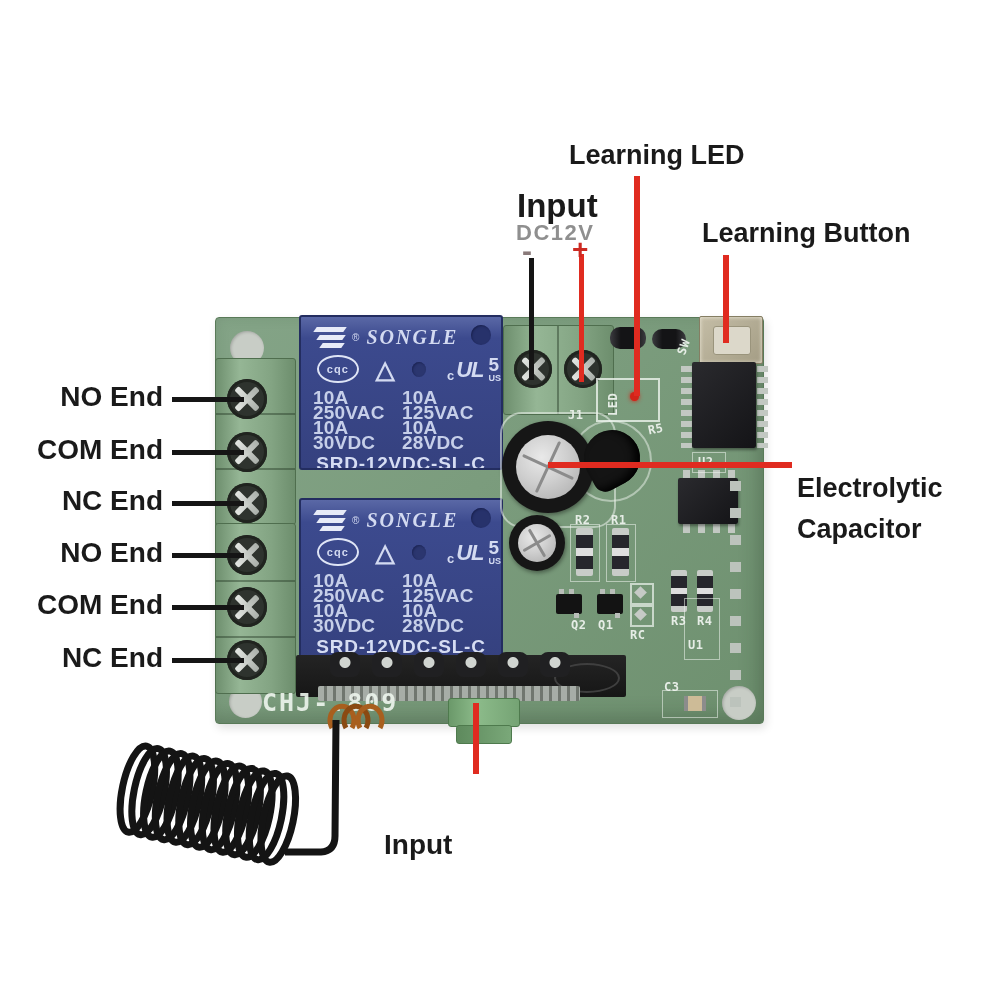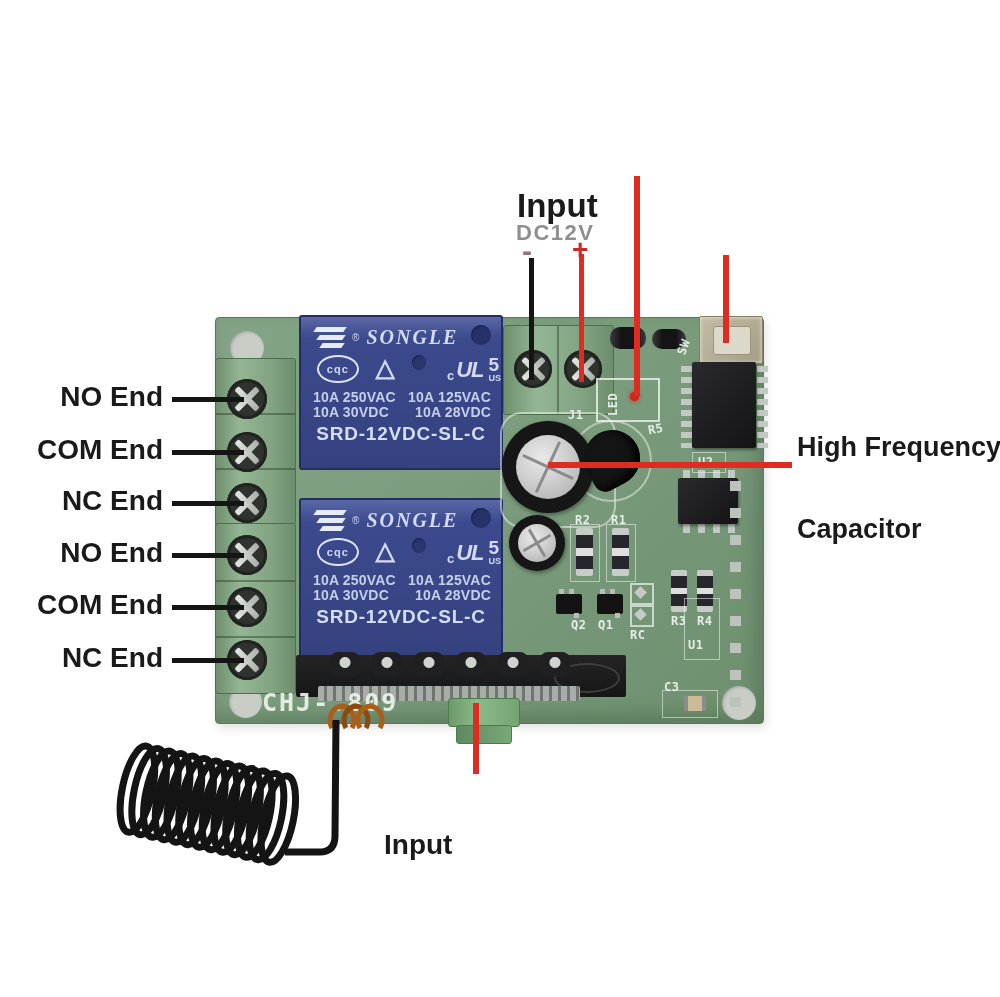--- a/index.html
+++ b/index.html
@@ -30,32 +30,32 @@
          background:linear-gradient(180deg,#5a68a6 0%,#3c4a8e 14%,#35417f 100%);
          border:2px solid #232d60;border-radius:3px;box-sizing:border-box;overflow:hidden;}
   .relay .rhole{position:absolute;right:10px;top:8px;width:20px;height:20px;border-radius:50%;background:#27326b;box-shadow:inset 1px 1px 2px #1a2250;}
   .songle-row{display:flex;align-items:center;margin:9px 0 0 14px;gap:7px;}
   .stripes{display:flex;flex-direction:column;gap:3px;}
   .stripes span{display:block;width:30px;height:5px;background:#e7ebf8;transform:skewX(-35deg);}
   .stripes span:nth-child(2){width:26px;margin-left:3px;}
   .stripes span:nth-child(3){width:22px;margin-left:6px;}
   .regmark{font-size:10px;}
   .brand{font-family:"Liberation Serif",serif;font-style:italic;font-weight:700;font-size:20px;letter-spacing:2px;}
-  .cert-row{display:flex;align-items:flex-start;gap:17px;margin:6px 0 0 16px;}
+  .cert-row{display:flex;align-items:center;gap:17px;margin:6px 0 0 16px;}
   .cqc{width:40px;height:24px;border:2px solid #dfe5f6;border-radius:50%;display:flex;align-items:center;justify-content:center;
        font-size:11px;font-weight:700;letter-spacing:1px;}
   .tri{font-size:25px;line-height:24px;font-weight:700;}
   .cdot{width:15px;height:15px;border-radius:50%;background:#2b366f;box-shadow:inset 1px 1px 2px #1c2455;}
   .ulg{display:flex;align-items:flex-end;gap:2px;margin-left:4px;}
   .ulg .c{font-size:13px;font-weight:700;}
   .ulg .ul{font-size:22px;font-weight:700;font-style:italic;letter-spacing:-1px;}
   .ulg .stack{display:flex;flex-direction:column;align-items:flex-start;line-height:1;margin-left:3px;}
   .ulg .n5{font-size:19px;font-weight:700;}
   .ulg .us{font-size:9px;font-weight:700;}
-  .ratings{margin:7px 10px 0 12px;font-size:14px;font-weight:700;color:#c6cfe9;}
+  .ratings{margin:7px 10px 0 12px;font-size:19px;font-weight:700;color:#c6cfe9;}
   .ratings .rrow{display:flex;justify-content:space-between;line-height:15px;letter-spacing:.2px;}
   .rmodel{margin-top:3px;text-align:center;font-size:19px;font-weight:700;letter-spacing:.8px;color:#d6ddf3;}
   
   .capc{position:absolute;border-radius:50%;background:#161616;box-shadow:1px 2px 4px rgba(0,0,0,.4);}
   .capc .topc{position:absolute;border-radius:50%;left:50%;top:50%;transform:translate(-50%,-50%);
         background:radial-gradient(circle at 40% 35%, #e9e9e9 0%, #cfcfcf 45%, #a9a9a9 100%);}
   .capc .v1,.capc .v2{content:"";position:absolute;left:50%;top:50%;height:3px;background:#8b8b8b;border-radius:2px;}
   .to92{position:absolute;background:#141414;border-radius:50% 50% 50% 12px;transform:rotate(-28deg);
         box-shadow:inset -4px -4px 8px #000;}
   .sil-circle{position:absolute;border:2px solid rgba(238,244,238,.5);border-radius:50%;}
@@ -312,32 +312,34 @@
   <div class="lead black" style="left:172px;top:605px;width:72px;height:5px;"></div>
   <div class="lead black" style="left:172px;top:658px;width:72px;height:5px;"></div>
 
   <div class="lead black" style="left:529px;top:258px;width:5px;height:122px;"></div>
   <div class="lead red" style="left:579px;top:254px;width:5px;height:128px;"></div>
   <div class="lead red" style="left:634px;top:176px;width:6px;height:220px;"></div>
   <div class="lead red" style="left:723px;top:255px;width:6px;height:88px;"></div>
   <div class="lead red" style="left:548px;top:462px;width:244px;height:6px;"></div>
   <div class="lead red" style="left:473px;top:703px;width:6px;height:71px;"></div>
 
+  <div class="lbl" style="left:569px;top:140px;font-size:27px;">Learning LED</div>
 
   <div class="lbl" style="left:517px;top:187px;font-size:33px;">Input</div>
   <div class="lbl" style="left:516px;top:220px;font-size:22px;color:#8f8f8f;letter-spacing:1.5px;">DC12V</div>
   <div class="lbl" style="left:522px;top:234px;font-size:30px;color:#8a7a7a;">-</div>
   <div class="lbl" style="left:572px;top:234px;font-size:28px;color:#cc2a22;">+</div>
 
+  <div class="lbl" style="left:702px;top:218px;font-size:27px;">Learning Button</div>
 
   <div class="lbl" style="right:837px;top:381px;font-size:28px;">NO End</div>
   <div class="lbl" style="right:837px;top:434px;font-size:28px;">COM End</div>
   <div class="lbl" style="right:837px;top:485px;font-size:28px;">NC End</div>
   <div class="lbl" style="right:837px;top:537px;font-size:28px;">NO End</div>
   <div class="lbl" style="right:837px;top:589px;font-size:28px;">COM End</div>
   <div class="lbl" style="right:837px;top:642px;font-size:28px;">NC End</div>
 
-  <div class="lbl" style="left:797px;top:432px;font-size:27px;">High Frequency</div>
+  <div class="lbl" style="left:797px;top:473px;font-size:27px;">Electrolytic</div>
   <div class="lbl" style="left:797px;top:514px;font-size:27px;">Capacitor</div>
 
   <div class="lbl" style="left:384px;top:829px;font-size:28px;">Input</div>
 
 </div>
 
 </body></html>

